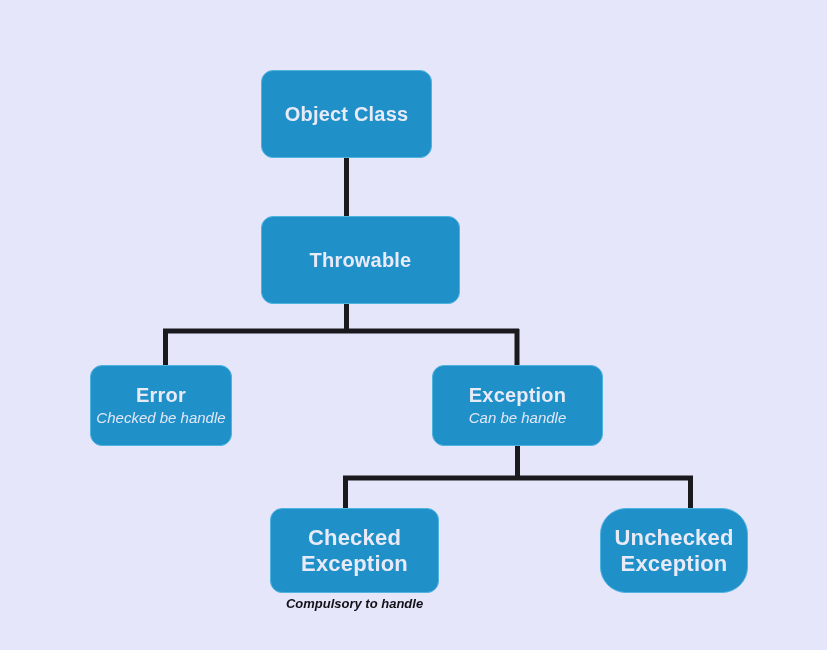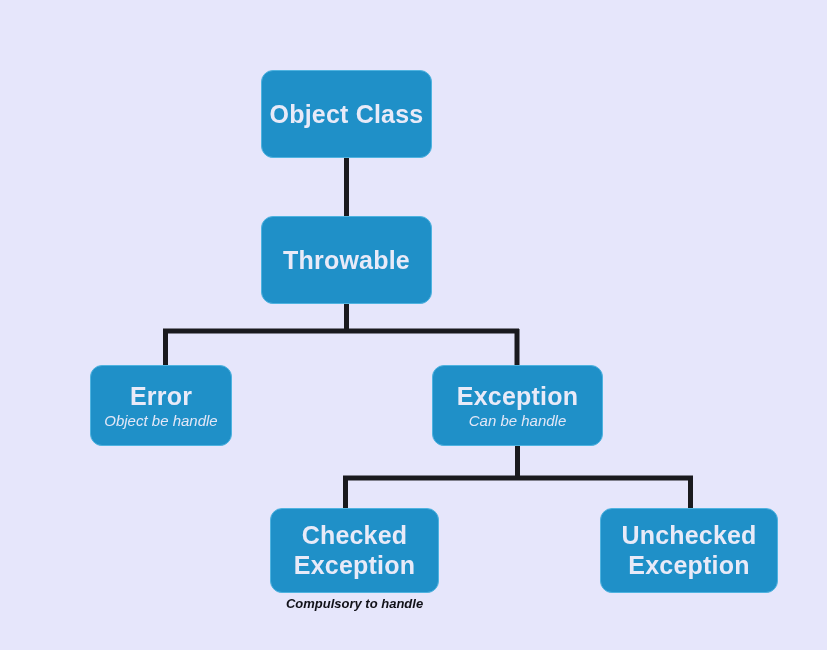--- a/index.html
+++ b/index.html
@@ -36,26 +36,26 @@
     display: flex;
     flex-direction: column;
     align-items: center;
     justify-content: center;
     text-align: center;
     z-index: 2;
   }
   .node-title {
     color: #e8eaf8;
     font-weight: bold;
-    font-size: 25px;
+    font-size: 20px;
     line-height: 1.12;
     letter-spacing: 0.2px;
   }
   .node-title.two-line {
-    font-size: 25px;
+    font-size: 22px;
     line-height: 1.18;
   }
   .node-sub {
     color: #e3e7f7;
     font-style: italic;
     font-size: 15px;
     line-height: 1.2;
     margin-top: 2px;
   }
   .caption {
@@ -63,25 +63,25 @@
     color: #111118;
     font-style: italic;
     font-weight: bold;
     font-size: 13px;
     text-align: center;
     z-index: 2;
     white-space: nowrap;
   }
   
   #node-object-class { left: 261px; top: 70px;  width: 171px; height: 88px; }
-  #node-throwable    { left: 261px; top: 216px; width: 171px; height: 88px; }
+  #node-throwable    { left: 261px; top: 216px; width: 199px; height: 88px; }
   #node-error        { left: 90px;  top: 365px; width: 142px; height: 81px; }
   #node-exception    { left: 432px; top: 365px; width: 171px; height: 81px; }
   #node-checked      { left: 270px; top: 508px; width: 169px; height: 85px; }
-  #node-unchecked    { left: 600px; top: 508px; width: 178px; height: 85px; }
+  #node-unchecked    { left: 600px; top: 508px; width: 148px; height: 85px; border-radius: 26px; }
   #caption-checked   { left: 270px; top: 596px; width: 169px; }
   #caption-unchecked { left: 595px; top: 596px; width: 188px; }
 </style>
 </head>
 <body>
 
 <div id="diagram">
 
   <svg class="connectors" viewBox="0 0 827 650" xmlns="http://www.w3.org/2000/svg">
 
@@ -101,21 +101,21 @@
   <div class="node" id="node-object-class">
     <div class="node-title">Object Class</div>
   </div>
 
   <div class="node" id="node-throwable">
     <div class="node-title">Throwable</div>
   </div>
 
   <div class="node" id="node-error">
     <div class="node-title">Error</div>
-    <div class="node-sub">Object be handle</div>
+    <div class="node-sub">Checked be handle</div>
   </div>
 
   <div class="node" id="node-exception">
     <div class="node-title">Exception</div>
     <div class="node-sub">Can be handle</div>
   </div>
 
   <div class="node" id="node-checked">
     <div class="node-title two-line">Checked</div>
     <div class="node-title two-line">Exception</div>

